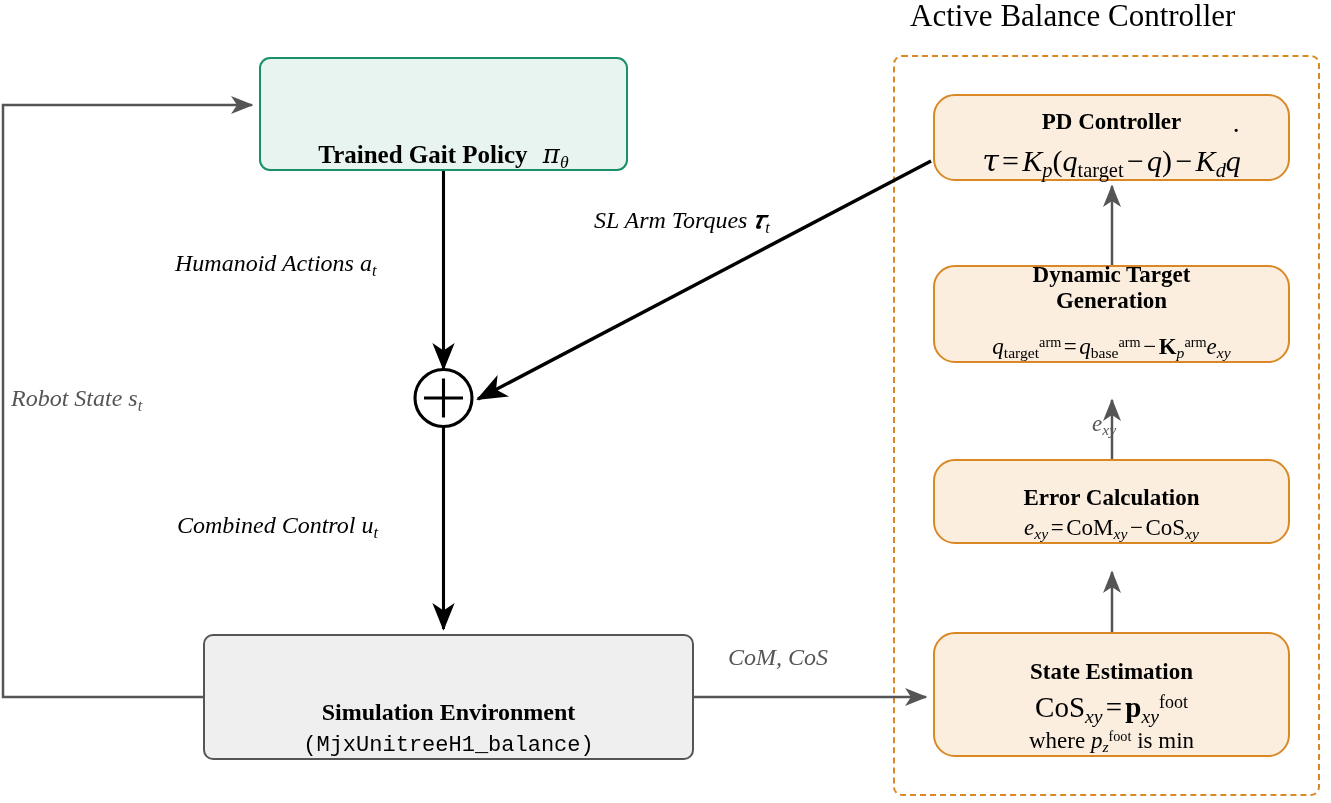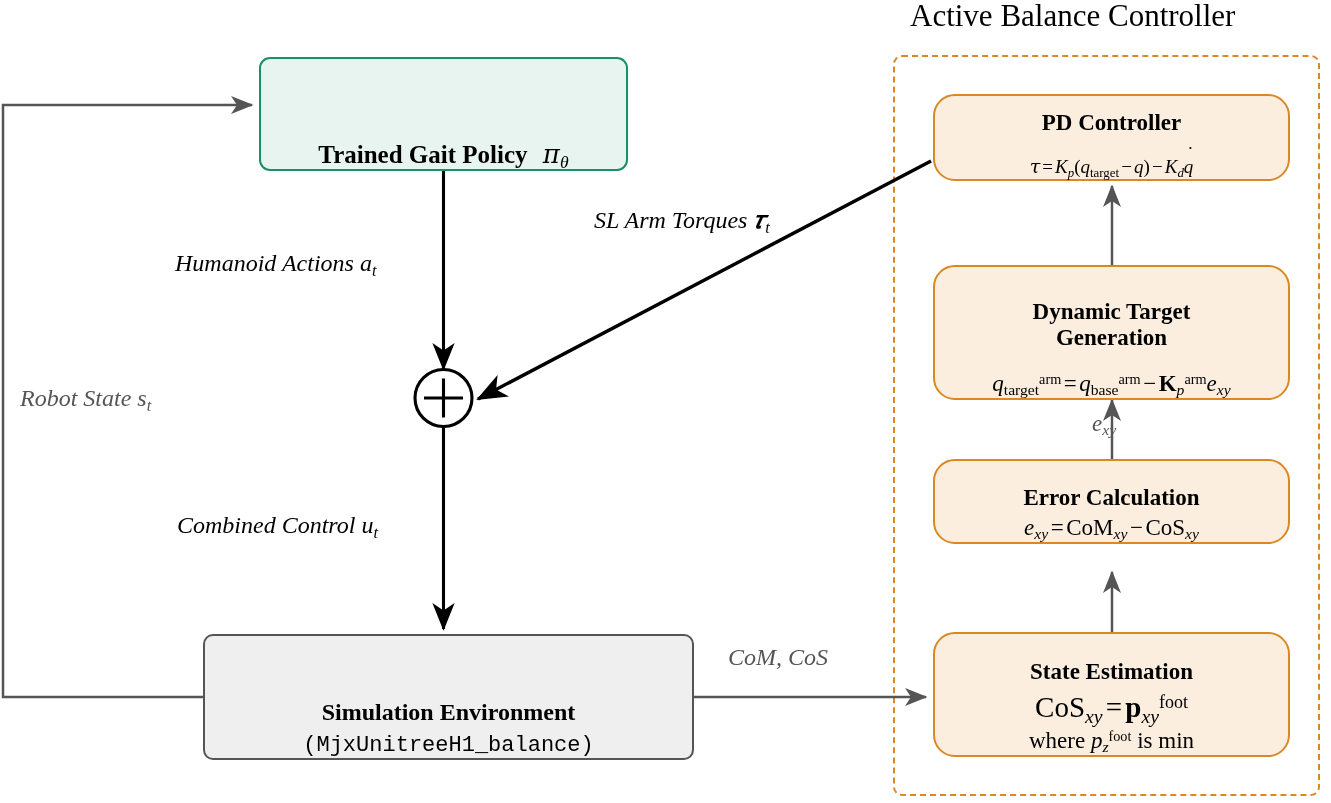--- a/index.html
+++ b/index.html
@@ -87,26 +87,26 @@
     </div>
   </div>
 
   <div class="node n-sim" style="left:203px;top:634px;width:491px;height:126px;">
     <div class="ttl" style="font-size:24px;">Simulation Environment</div>
     <div class="mono" style="font-size:22px;margin-top:7px;">(MjxUnitreeH1_balance)</div>
   </div>
 
   <div class="node n-ctrl" style="left:933px;top:94px;width:357px;height:87px;">
     <div class="ttl" style="font-size:23px;">PD Controller</div>
-    <div class="frm" style="font-size:19px;margin-top:20px;">
+    <div class="frm" style="font-size:30px;margin-top:8px;">
       <span class="mi">𝜏</span><span class="op">=</span><span class="mi">K</span><sub>p</sub><span class="mu">(</span><span class="mi">q</span><sub class="rm">target</sub><span class="op">−</span><span class="mi">q</span><span class="mu">)</span><span class="op">−</span><span class="mi">K</span><sub>d</sub><span class="mi dot">q</span>
     </div>
   </div>
 
-  <div class="node n-ctrl" style="left:933px;top:265px;width:357px;height:135px;">
+  <div class="node n-ctrl" style="left:933px;top:265px;width:357px;height:98px;">
     <div class="ttl" style="font-size:23px;">
       <div>Dynamic Target</div>
       <div>Generation</div>
     </div>
     <div class="frm" style="font-size:23px;margin-top:20px;">
       <span class="mi">q</span><sub class="rm">target</sub><sup class="rm">arm</sup><span class="op">=</span><span class="mi">q</span><sub class="rm">base</sub><sup class="rm">arm</sup><span class="op">−</span><span class="bi">K</span><sub>p</sub><sup class="rm">arm</sup><span class="mi">e</span><sub>xy</sub>
     </div>
   </div>
 
   <div class="node n-ctrl" style="left:933px;top:459px;width:357px;height:85px;">
@@ -123,21 +123,21 @@
     </div>
     <div class="frm" style="font-size:23px;margin-top:3px;">
       <span class="rm">where</span>&nbsp;<span class="mi">p</span><sub>z</sub><sup class="rm">foot</sup>&nbsp;<span class="rm">is</span>&nbsp;<span class="rm">min</span>
     </div>
   </div>
 
   <div class="elabel" style="left:175px;top:250px;font-size:24px;">
     <span title="Humanoid Actions a_t">Humanoid Actions <span class="mi">a</span><sub>t</sub></span>
   </div>
 
-  <div class="elabel gray" style="left:20px;top:385px;font-size:24px;">
+  <div class="elabel gray" style="left:11px;top:385px;font-size:24px;">
     Robot State <span class="mi">s</span><sub>t</sub>
   </div>
 
   <div class="elabel" style="left:177px;top:512px;font-size:24px;">
     Combined Control <span class="mi">u</span><sub>t</sub>
   </div>
 
   <div class="elabel" style="left:557px;top:207px;font-size:24px;margin-left:37px;">
     SL Arm Torques <span class="mi" style="font-weight:bold;">𝜏</span><sub>t</sub>
   </div>

